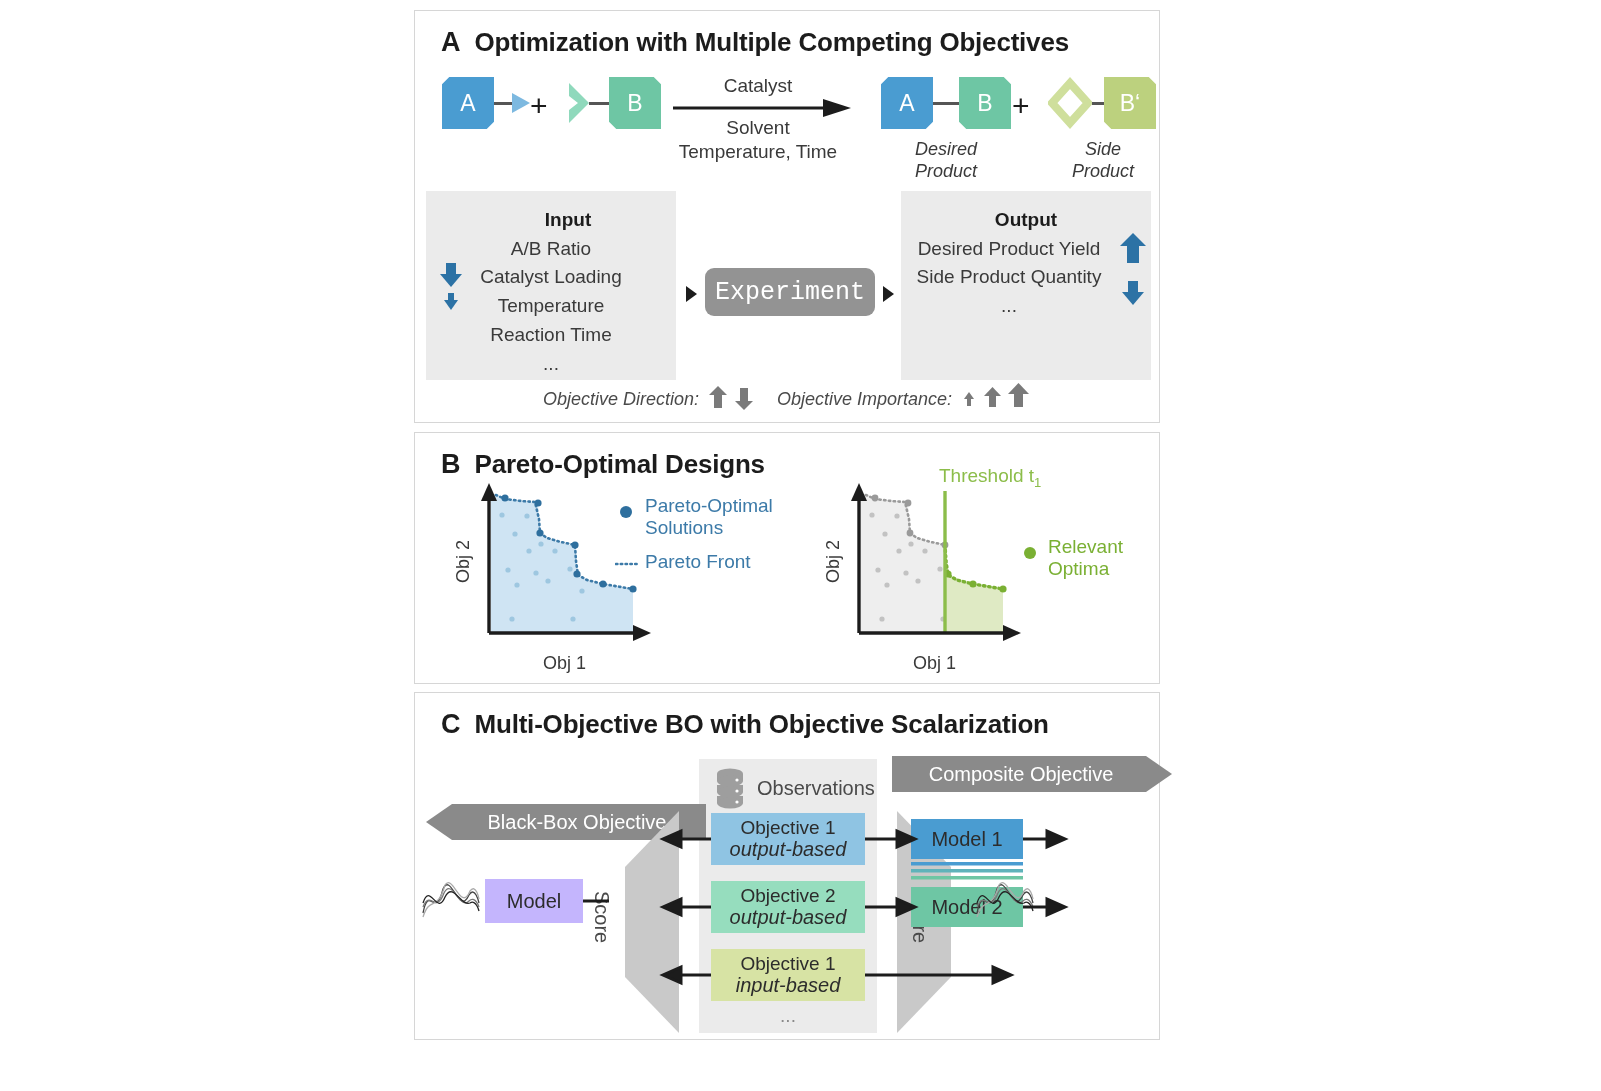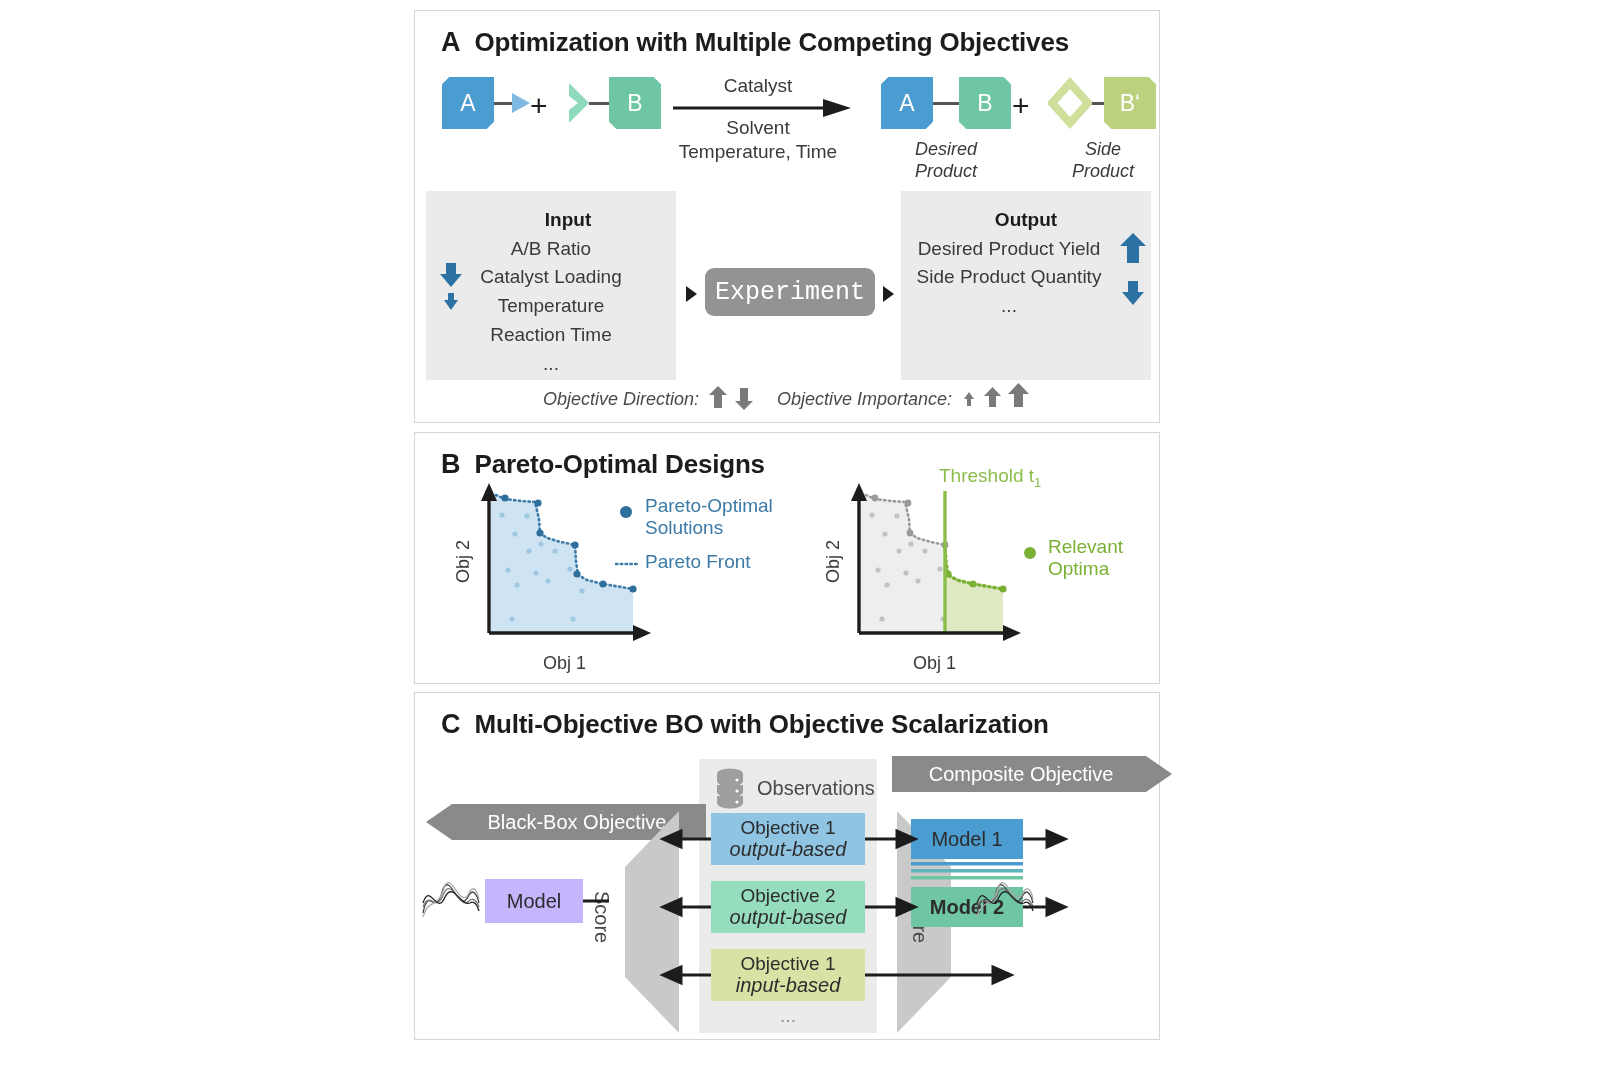--- a/index.html
+++ b/index.html
@@ -345,21 +345,21 @@
     <span>Objective 2</span>
     <i>output-based</i>
   </div>
   <div class="abs objbox" style="left:296px;top:256px;width:154px;height:52px;background:#d7e3a4;">
     <span>Objective 1</span>
     <i>input-based</i>
   </div>
   <div class="abs dots" style="left:296px;top:312px;width:154px;">...</div>
 
   <div class="abs modelbox" style="left:496px;top:126px;width:112px;height:40px;background:#4a9cd1;">Model 1</div>
-  <div class="abs modelbox" style="left:496px;top:194px;width:112px;height:40px;background:#6ec6a4;font-weight:bold;">Model 2</div>
+  <div class="abs modelbox" style="left:496px;top:194px;width:112px;height:40px;background:#6ec6a4;">Model 2</div>
   <svg class="abs" style="left:496px;top:168px;" width="112" height="24">
     <rect x="0" y="1" width="112" height="3.5" fill="#4a9cd1"></rect>
     <rect x="0" y="8" width="112" height="3.5" fill="#5fb3ba"></rect>
     <rect x="0" y="15" width="112" height="3.5" fill="#6ec6a4"></rect>
   </svg>
 
   <div class="abs modelbox" style="left:70px;top:186px;width:98px;height:44px;background:#c4b5fd;color:#2c2c2c;">Model</div>
 
   <svg class="abs" style="left:6px;top:180px;" width="60" height="56">
     <g fill="none" stroke="#444" stroke-width="1.3">

